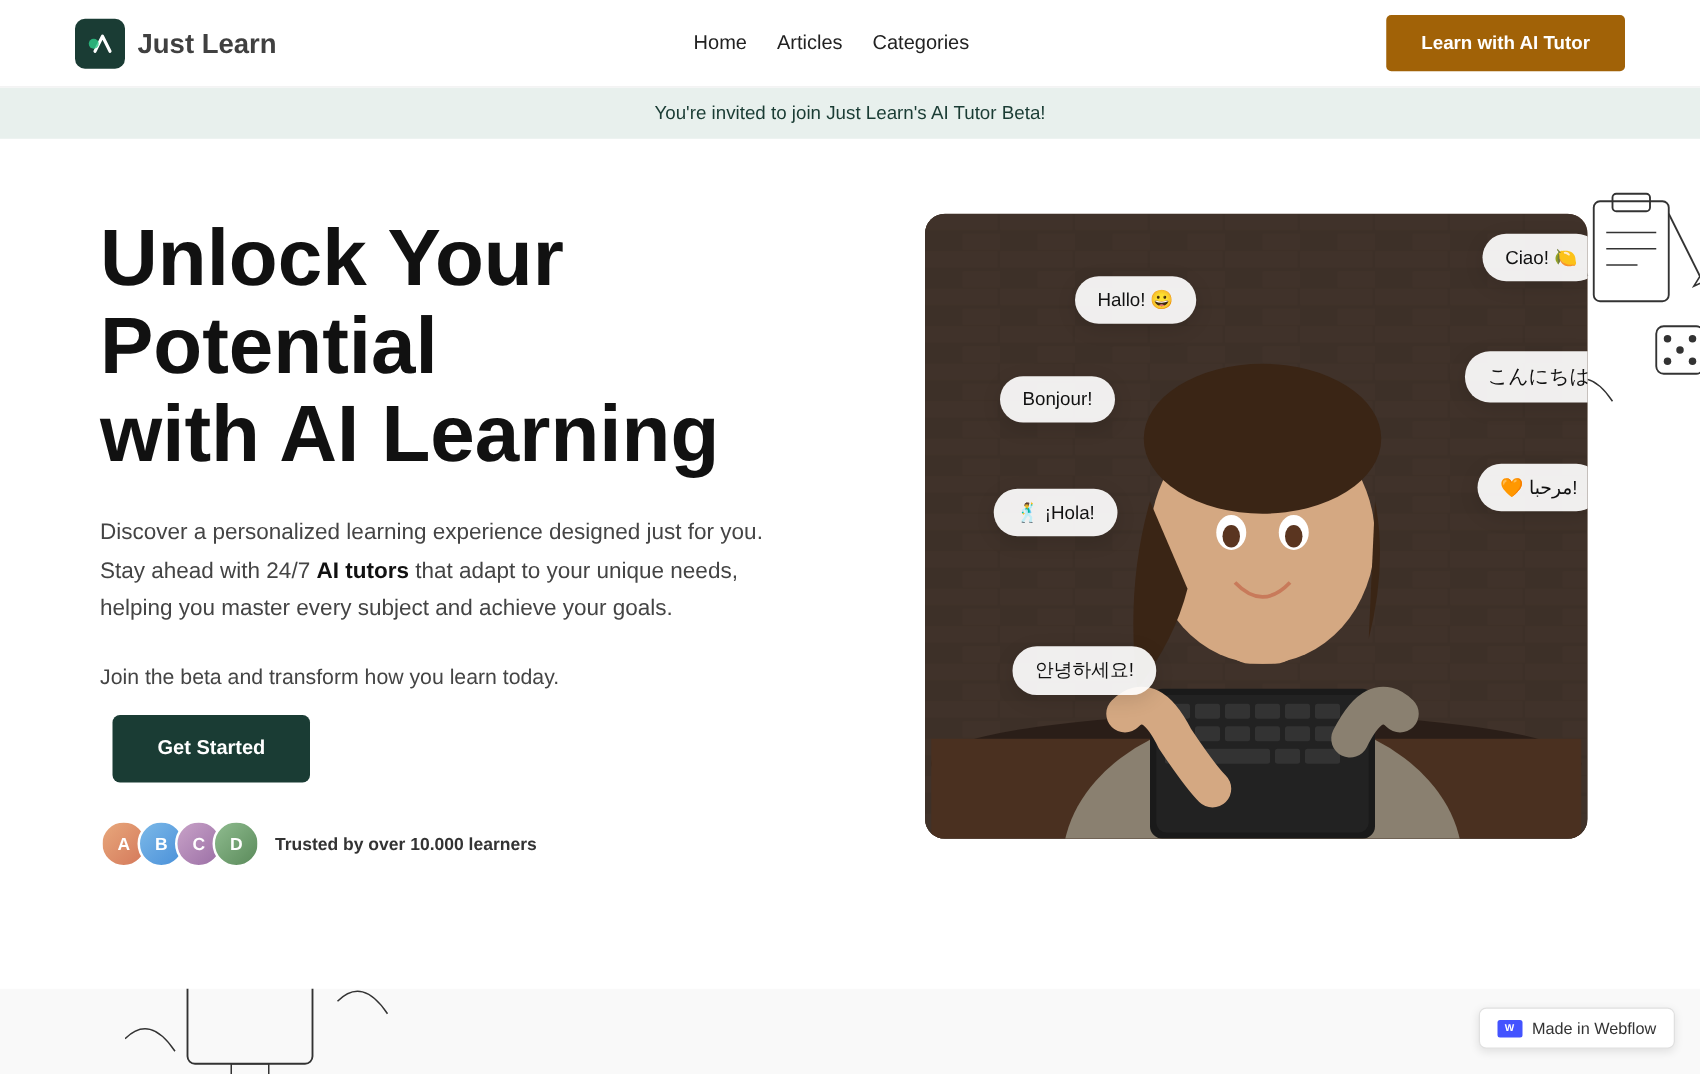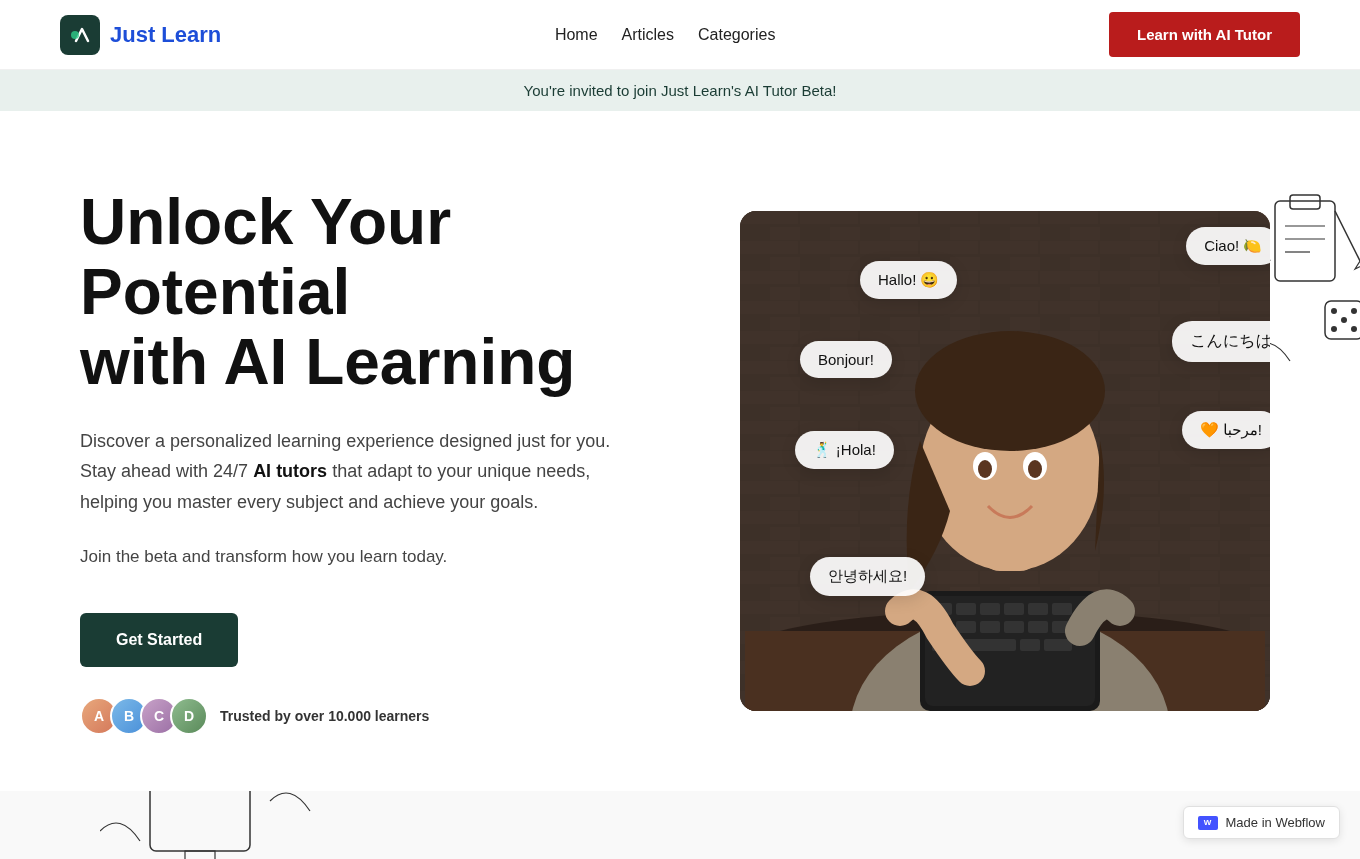--- a/index.html
+++ b/index.html
@@ -13,63 +13,63 @@
       position: relative; z-index: 10;
     }
     .logo-area { display: flex; align-items: center; gap: 10px; }
     .logo-icon {
       width: 40px; height: 40px;
       background: #1a3c34;
       border-radius: 8px;
       display: flex; align-items: center; justify-content: center;
       color: #fff; font-size: 20px; font-weight: bold;
     }
-    .logo-text { font-size: 22px; font-weight: 700; color: #1d4ed8; }
+    .logo-text { font-size: 22px; font-weight: 700; color: #404040; }
     .nav-links { display: flex; gap: 24px; align-items: center; }
     .nav-link { text-decoration: none; color: #222; font-size: 16px; font-weight: 500; }
     .cta-btn {
-      background: #b91c1c; color: #fff;
+      background: #a16207; color: #fff;
       border: none; padding: 14px 28px;
       font-size: 15px; font-weight: 600;
       cursor: pointer; border-radius: 4px;
     }
 
     
     .banner {
       background: #e8f0ed;
       text-align: center;
       padding: 12px;
       font-size: 15px;
       color: #1a3c34;
       font-weight: 500;
     }
 
     
     .hero {
-      display: flex; align-items: center; justify-content: space-between;
+      display: flex; justify-content: space-between;
       padding: 60px 60px 40px 80px;
       min-height: 680px;
       position: relative;
     }
     .hero-left { max-width: 560px; }
     .hero-title {
       font-size: 64px; font-weight: 800; line-height: 1.1;
       color: #111; margin-bottom: 28px;
     }
     .hero-desc {
       font-size: 18px; line-height: 1.7; color: #444; margin-bottom: 30px;
     }
     .hero-desc strong { color: #111; font-weight: 700; }
-    .hero-sub { font-size: 17px; color: #444; margin-bottom: 46px; }
+    .hero-sub { font-size: 17px; color: #444; margin-bottom: 20px; }
     .get-started-btn {
       background: #1a3c34; color: #fff;
       border: none; padding: 18px 36px;
       font-size: 16px; font-weight: 600;
       cursor: pointer; border-radius: 6px;
-      display: inline-block; margin-bottom: 30px;
+      display: inline-block; margin-bottom: 30px; margin-left: 10px;
     }
     .trusted-row { display: flex; align-items: center; gap: 12px; }
     .avatar-stack { display: flex; }
     .avatar-circle {
       width: 38px; height: 38px; border-radius: 50%;
       border: 2px solid #fff;
       margin-left: -8px;
       overflow: hidden;
       background: #ccc;
       display: flex; align-items: center; justify-content: center;

